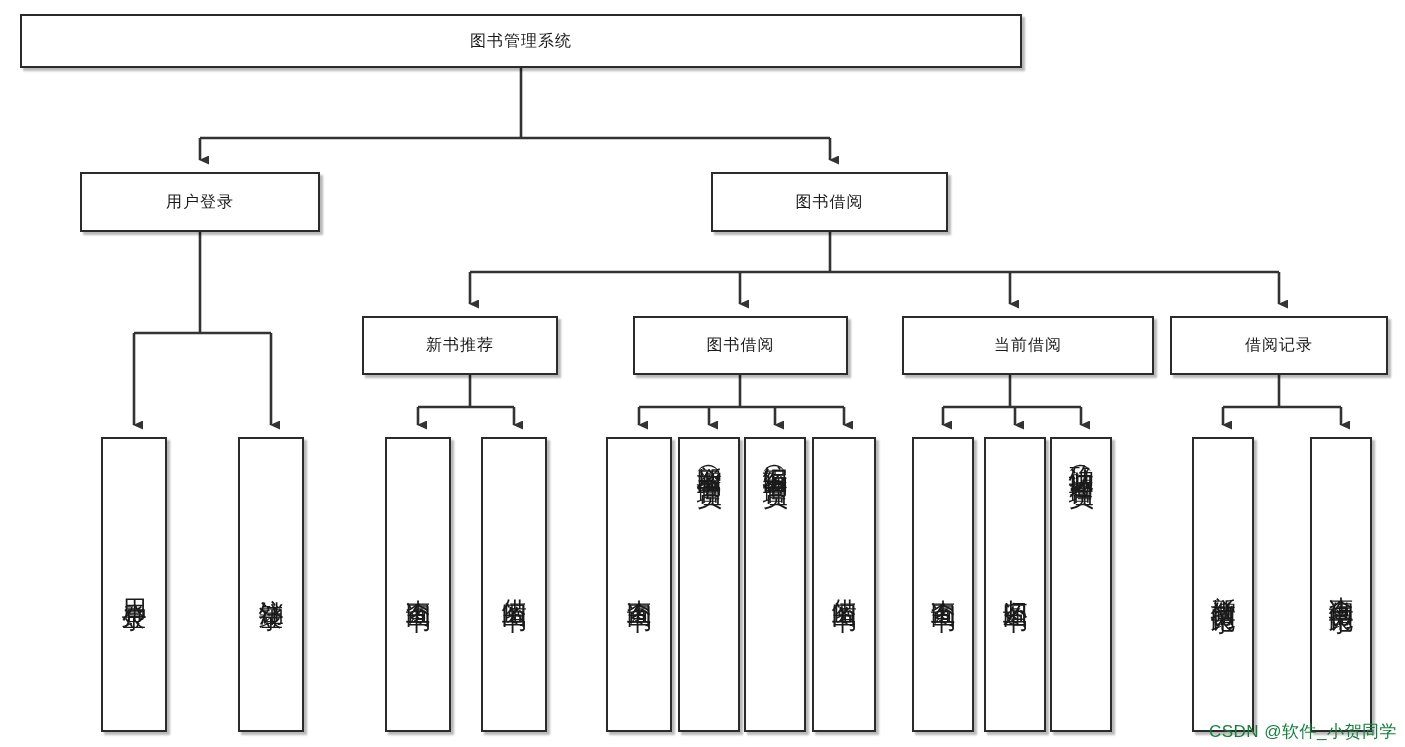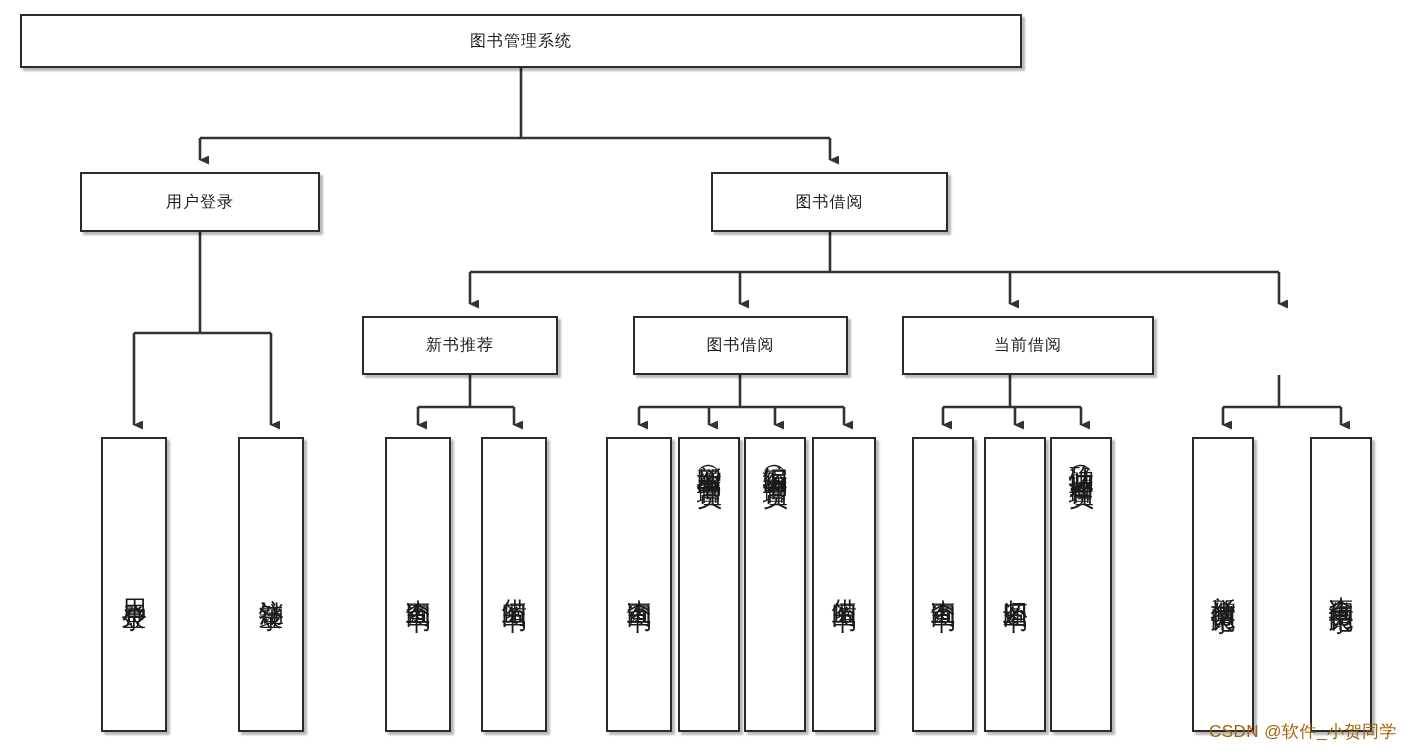--- a/index.html
+++ b/index.html
@@ -62,21 +62,21 @@
     margin-top: 60px;
   }
   .node.vert.top .lbl {
     margin-top: 6px;
   }
   .watermark {
     position: absolute;
     right: 8px;
     bottom: 4px;
     font-size: 17px;
-    color: #a16207;
+    color: #15803d;
     letter-spacing: 0.5px;
     z-index: 3;
     white-space: nowrap;
   }
 </style>
 </head>
 <body>
 
 <div id="canvas">
 
@@ -143,20 +143,23 @@
 
   <div class="node horiz" style="left:362px; top:316px; width:196px; height:59px;">
     <span class="lbl">新书推荐</span>
   </div>
   <div class="node horiz" style="left:633px; top:316px; width:215px; height:59px;">
     <span class="lbl">图书借阅</span>
   </div>
   <div class="node horiz" style="left:902px; top:316px; width:252px; height:59px;">
     <span class="lbl">当前借阅</span>
   </div>
+  <div class="node horiz" style="left:1170px; top:316px; width:218px; height:59px;">
+    <span class="lbl">借阅记录</span>
+  </div>
 
   <div class="node vert mid" style="left:101px; top:437px; width:66px; height:295px;">
     <span class="lbl" style="margin-top: 140px;">用户登录</span>
   </div>
   <div class="node vert mid" style="left:238px; top:437px; width:66px; height:295px;">
     <span class="lbl" style="margin-top: 140px;">注销登录</span>
   </div>
   <div class="node vert mid" style="left:385px; top:437px; width:66px; height:295px;">
     <span class="lbl" style="margin-top: 140px;">查询图书</span>
   </div>

